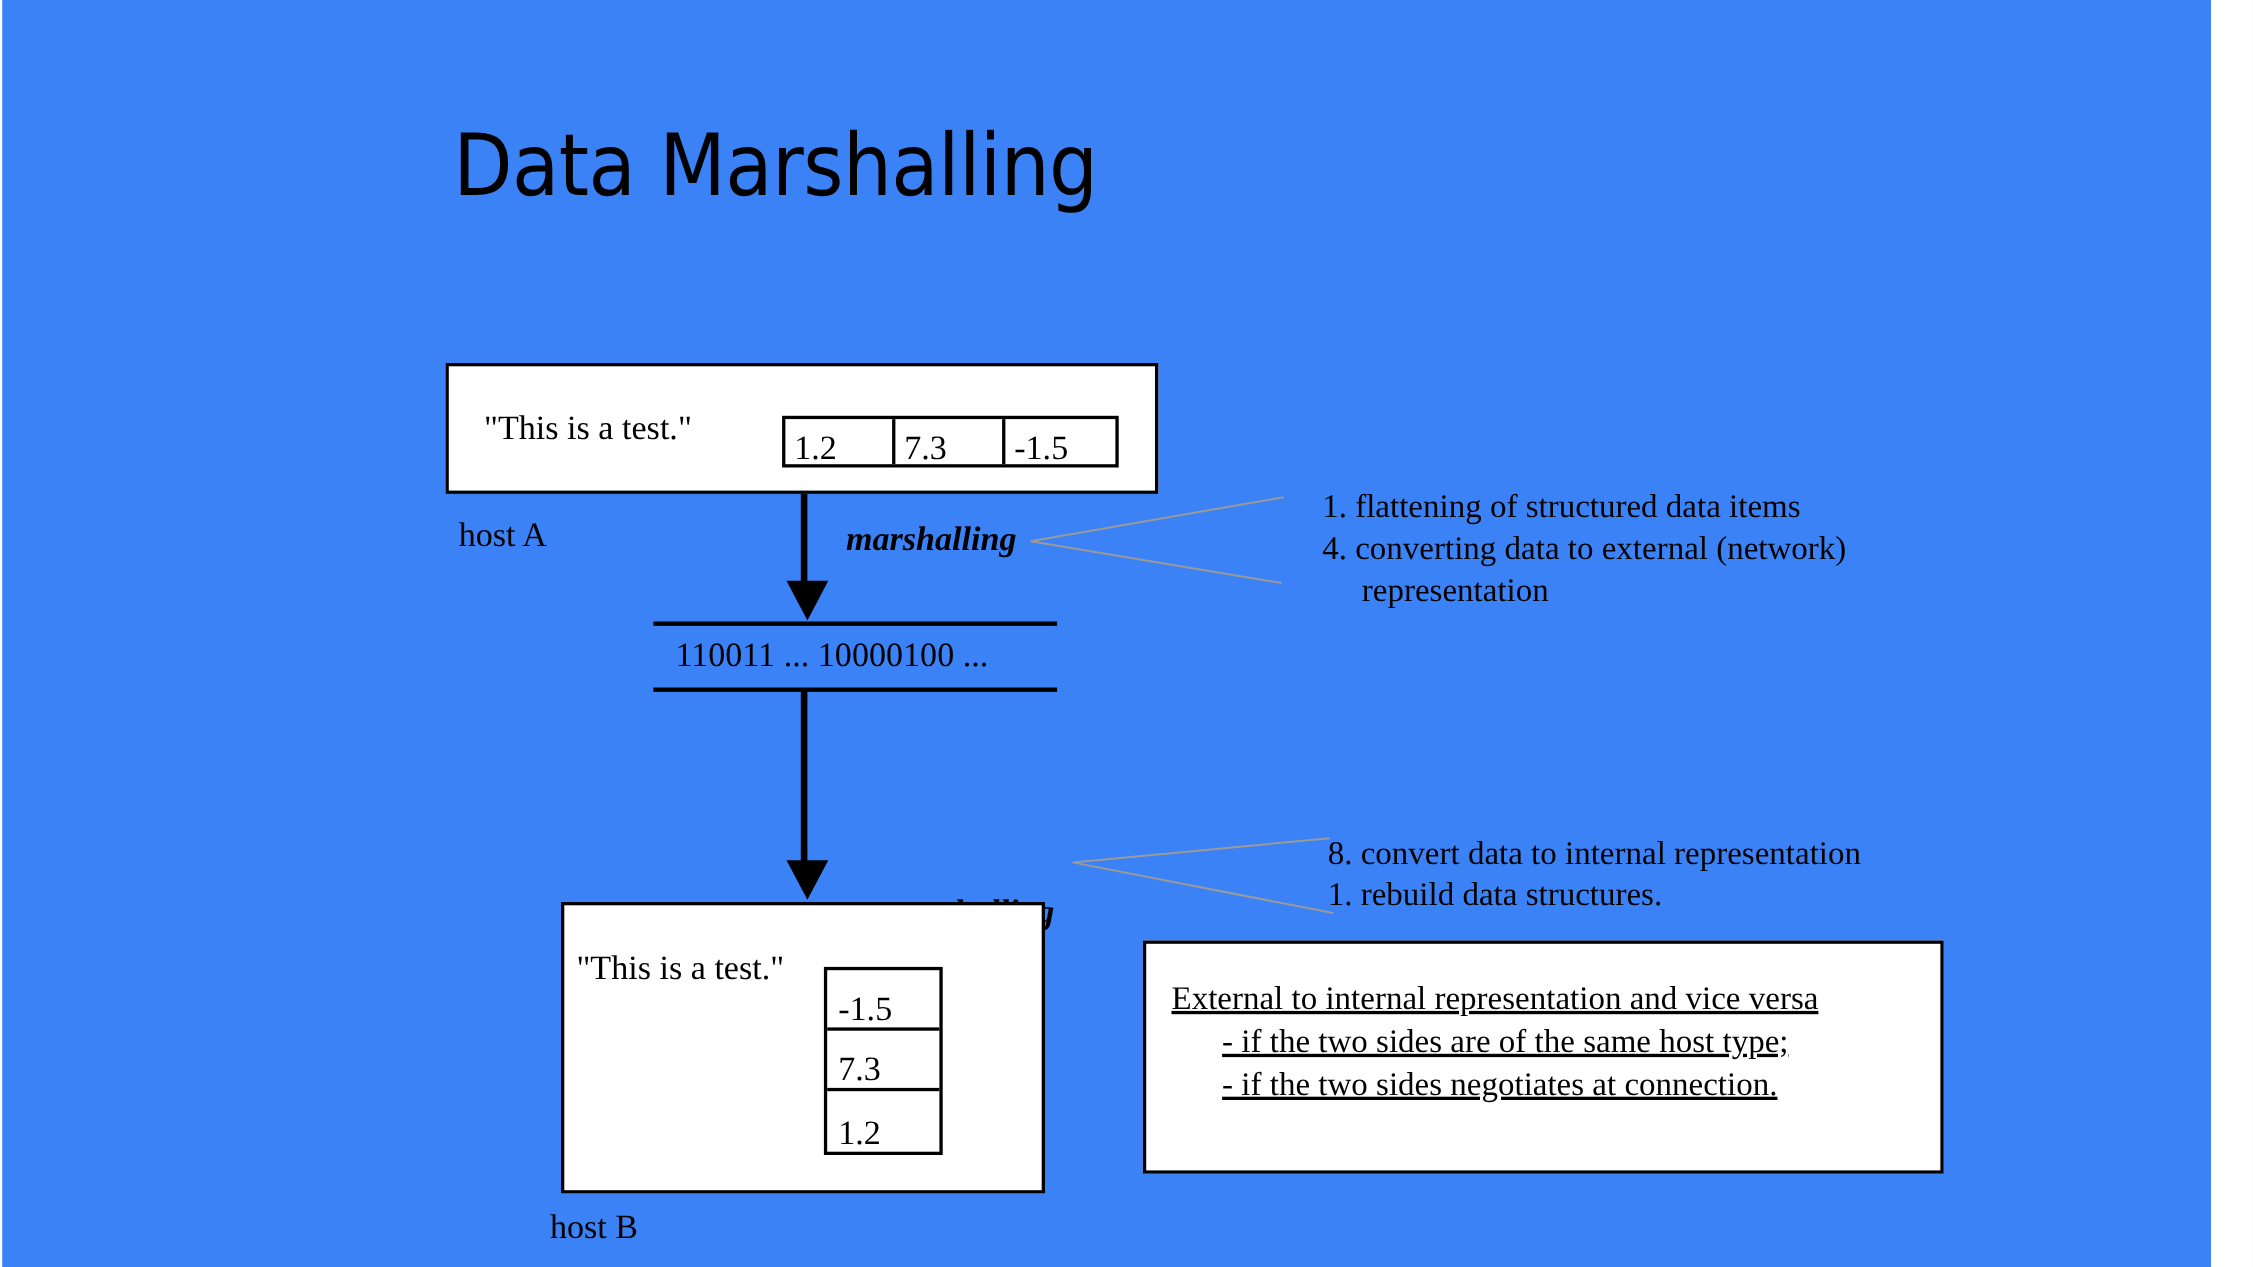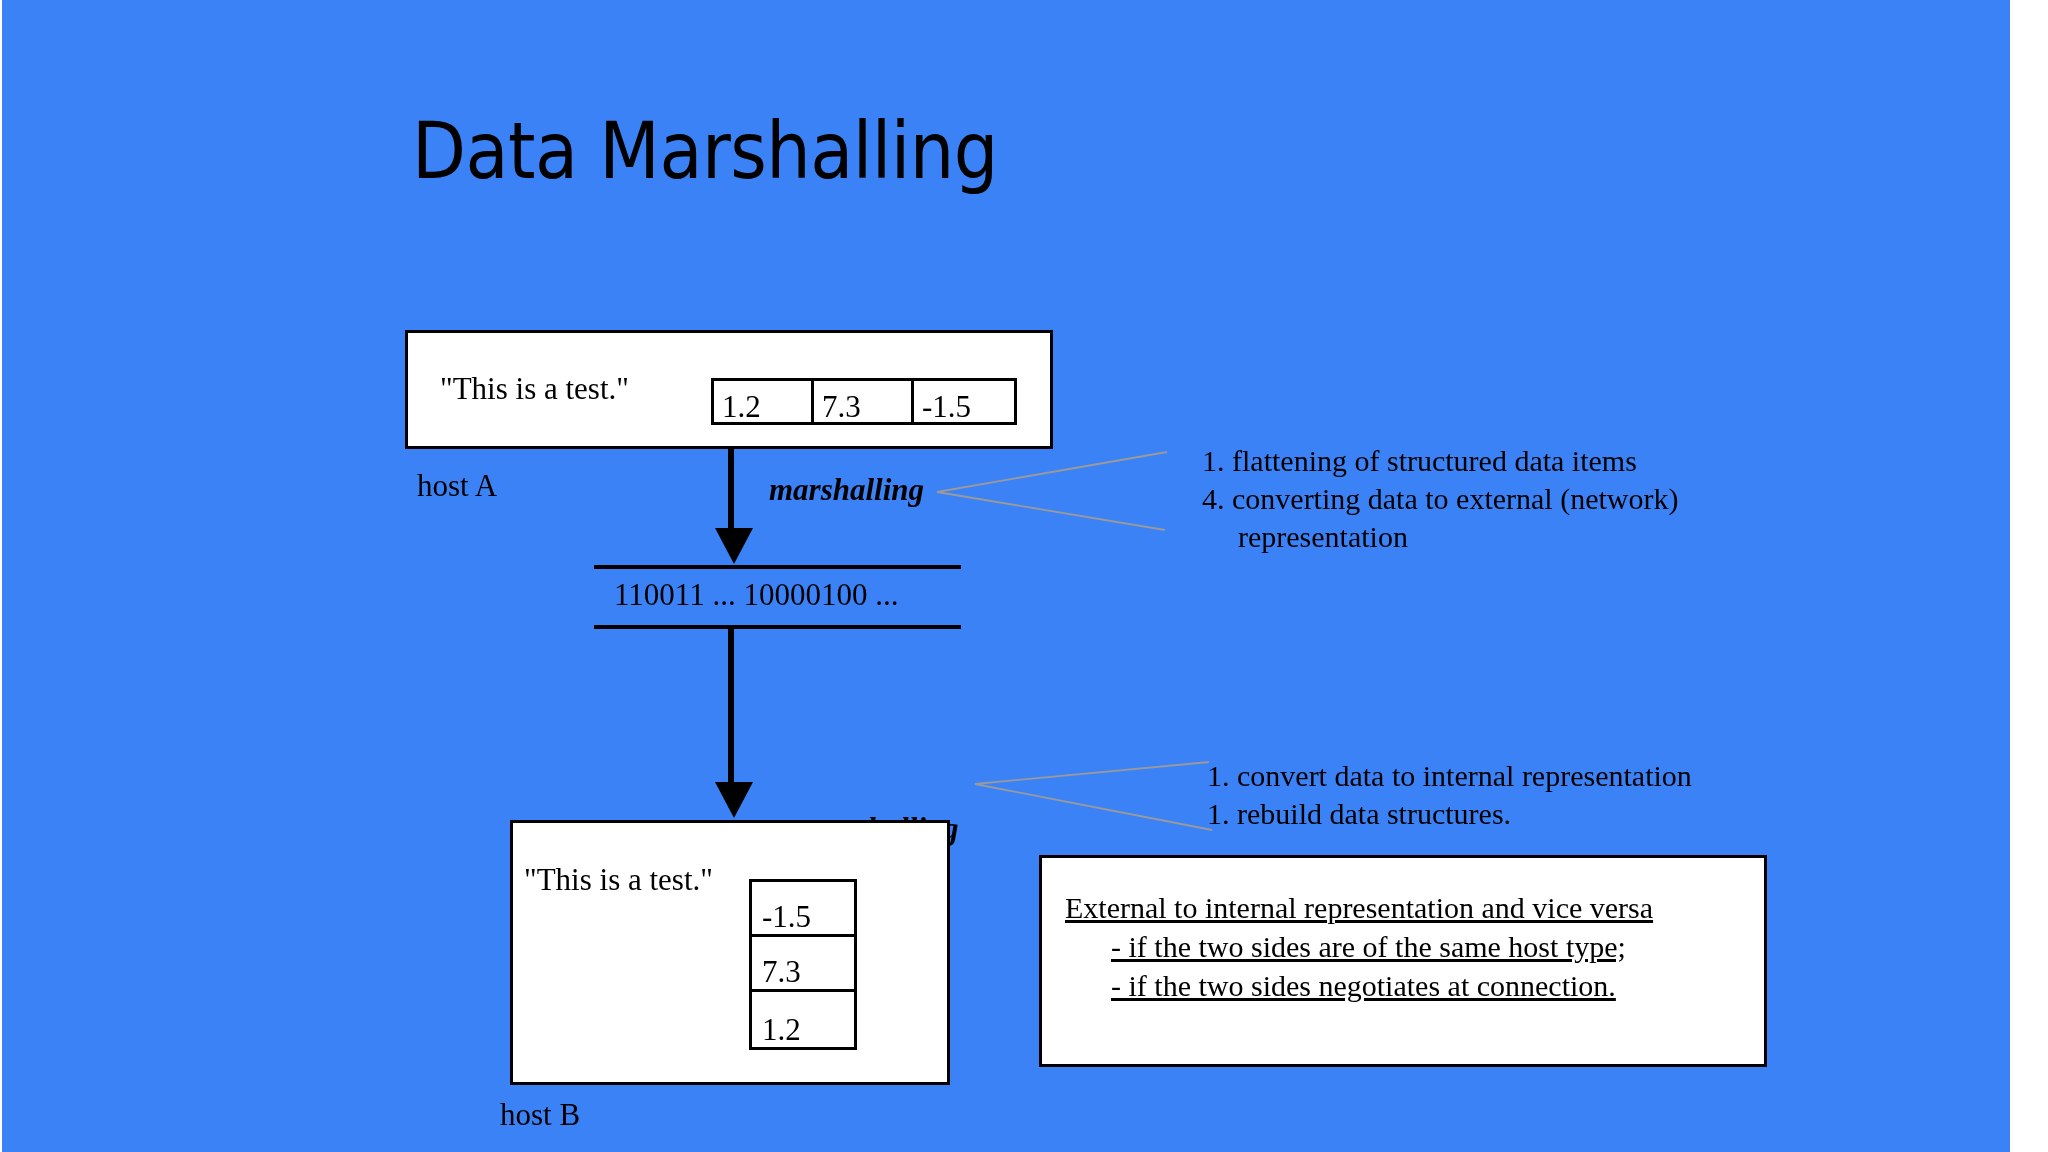--- a/index.html
+++ b/index.html
@@ -258,21 +258,21 @@
 
   <div class="arrow-shaft" id="arrow2-shaft"></div>
   <div class="arrow-head" id="arrow2-head"></div>
   <div class="op-label" id="unmarshalling-label">unmarshalling</div>
 
   <svg class="leader" id="leader2" width="250" height="100" viewBox="0 0 250 100">
     <polyline points="242,12 8,34 245,80" fill="none" stroke="#9a9a9a" stroke-width="1.8"></polyline>
   </svg>
 
   <div class="note-list" id="unmarshalling-notes">
-    <span class="row">1. convert data to internal representation</span>
+    <span class="row">8. convert data to internal representation</span>
     <span class="row">1. rebuild data structures.</span>
   </div>
 
   <div class="frame" id="host-b-box"></div>
 
   <div id="host-b-string">"This is a test."</div>
 
   <div id="host-b-array">
     <div class="cell">-1.5</div>
     <div class="cell">7.3</div>

